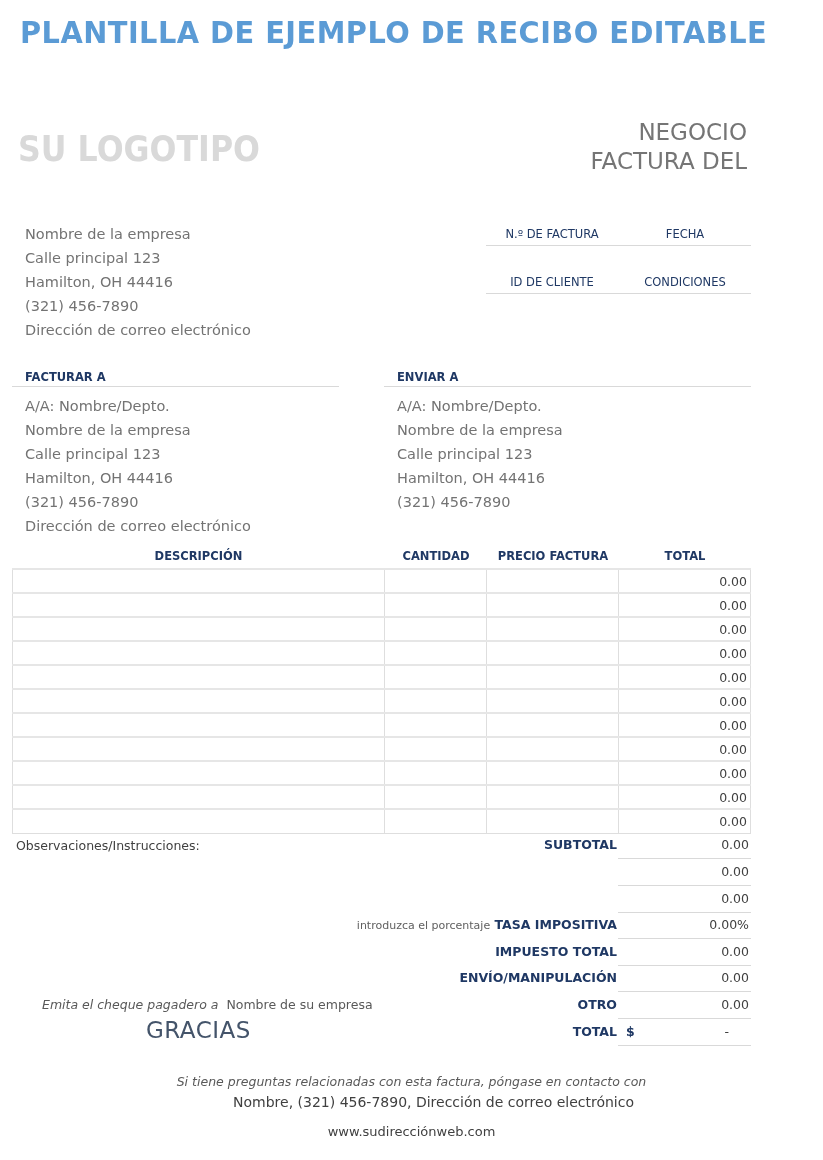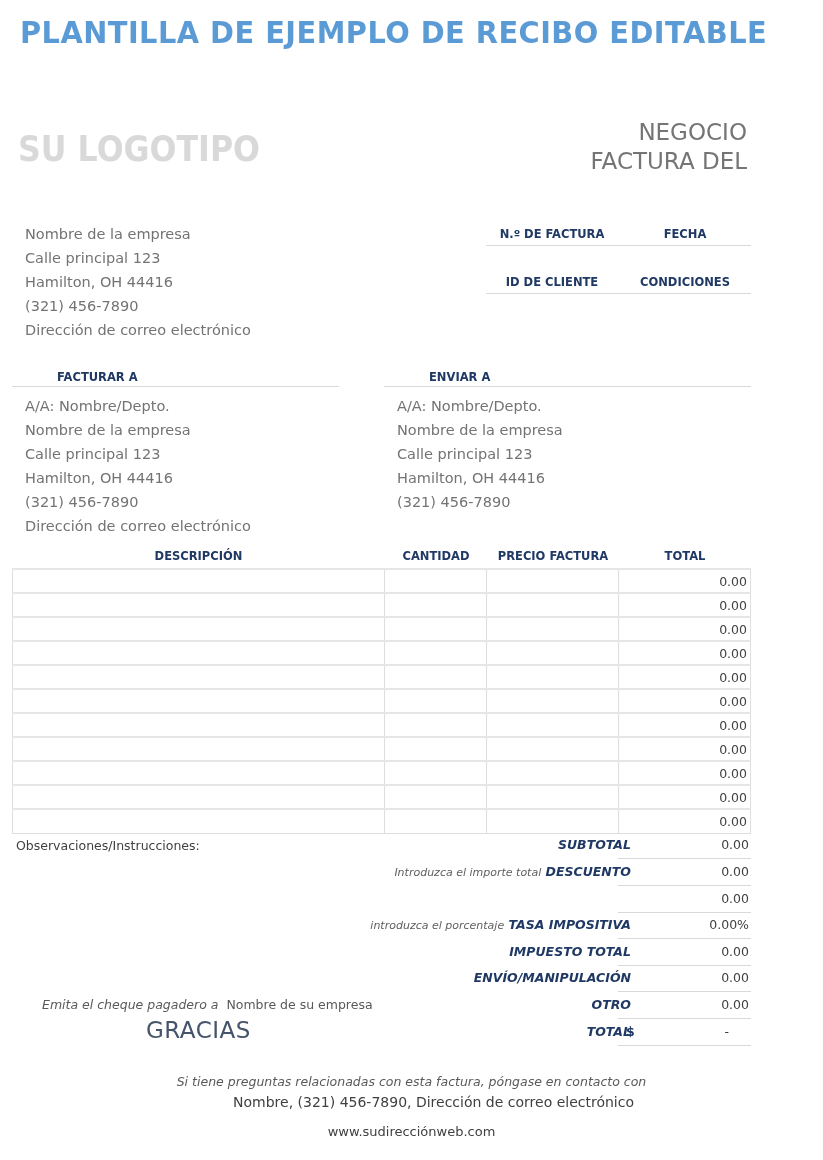--- a/index.html
+++ b/index.html
@@ -19,48 +19,48 @@
   }
   .biz-title {
     right: 76px; top: 118px; text-align: right; font-size: 23px; line-height: 29px;
     color: #757575; font-weight: normal;
   }
 
   .info-line { font-size: 14.5px; color: #737373; line-height: 24px; white-space: nowrap; }
   .sender { left: 25px; top: 222px; }
 
   .meta-hdr {
-    font-size: 11.5px; font-weight: bold; color: #1f3864; text-align: center;
+    font-size: 11.5px; font-weight: normal; color: #1f3864; text-align: center;
   }
   .meta-rule { height: 1px; background: #d9d9d9; }
 
   .section-hdr {
-    font-size: 11.5px; font-weight: bold; color: #1f3864; padding-left: 0; white-space: nowrap; margin-left: 32px;
+    font-size: 11.5px; font-weight: bold; color: #1f3864; padding-left: 0; white-space: nowrap;
   }
 
   .tbl-hdr { font-size: 11.5px; font-weight: bold; color: #1f3864; text-align: center; white-space: nowrap; }
 
   .items {
     left: 12px; top: 568px; width: 739px; border-collapse: collapse;
   }
   .items td {
     height: 24px; border: 1px solid #dedede; border-top: 2px solid #e6e6e6;
     font-size: 12.5px; color: #404040; text-align: right; padding-right: 3px; vertical-align: middle;
   }
   .items td.c1 { width: 373px; }
   .items td.c2 { width: 102px; }
   .items td.c3 { width: 132px; }
   .items td.c4 { width: 132px; }
 
   .obs { left: 16px; top: 838px; font-size: 12.5px; color: #404040; }
 
   .sum-row { position: absolute; left: 360px; width: 391px; height: 26.5px; }
   .sum-label {
-    position: absolute; right: 120px; top: 0; height: 26.5px; line-height: 26.5px;
-    font-size: 12.5px; font-weight: bold; color: #1f3864; text-align: right; white-space: nowrap; font-style: italic;
+    position: absolute; right: 134px; top: 0; height: 26.5px; line-height: 26.5px;
+    font-size: 12.5px; font-weight: bold; color: #1f3864; text-align: right; white-space: nowrap;
   }
   .sum-label .hint { font-weight: normal; font-size: 11px; color: #606060; }
   .sum-value {
     position: absolute; right: 2px; top: 0; height: 26.5px; line-height: 26.5px;
     font-size: 12.5px; color: #404040; text-align: right;
   }
   .sum-rule { position: absolute; left: 258px; right: 0; bottom: 0; height: 1px; background: #d9d9d9; }
   .sum-dollar {
     position: absolute; left: 266px; top: 0; height: 26.5px; line-height: 26.5px;
     font-size: 12.5px; font-weight: bold; color: #1f3864;
@@ -205,21 +205,20 @@
 </table>
 
 <div class="abs obs">Observaciones/Instrucciones:</div>
 
 <div class="sum-row" style="top:832px;">
   <div class="sum-label">SUBTOTAL</div>
   <div class="sum-value">0.00</div>
   <div class="sum-rule"></div>
 </div>
 <div class="sum-row" style="top:859px;">
-  <div class="sum-label"><span class="hint">Introduzca el importe total</span> <span>DESCUENTO</span></div>
   <div class="sum-value">0.00</div>
   <div class="sum-rule"></div>
 </div>
 <div class="sum-row" style="top:886px;">
   <div class="sum-value">0.00</div>
   <div class="sum-rule"></div>
 </div>
 <div class="sum-row" style="top:912px;">
   <div class="sum-label"><span class="hint">introduzca el porcentaje</span> <span>TASA IMPOSITIVA</span></div>
   <div class="sum-value">0.00%</div>

